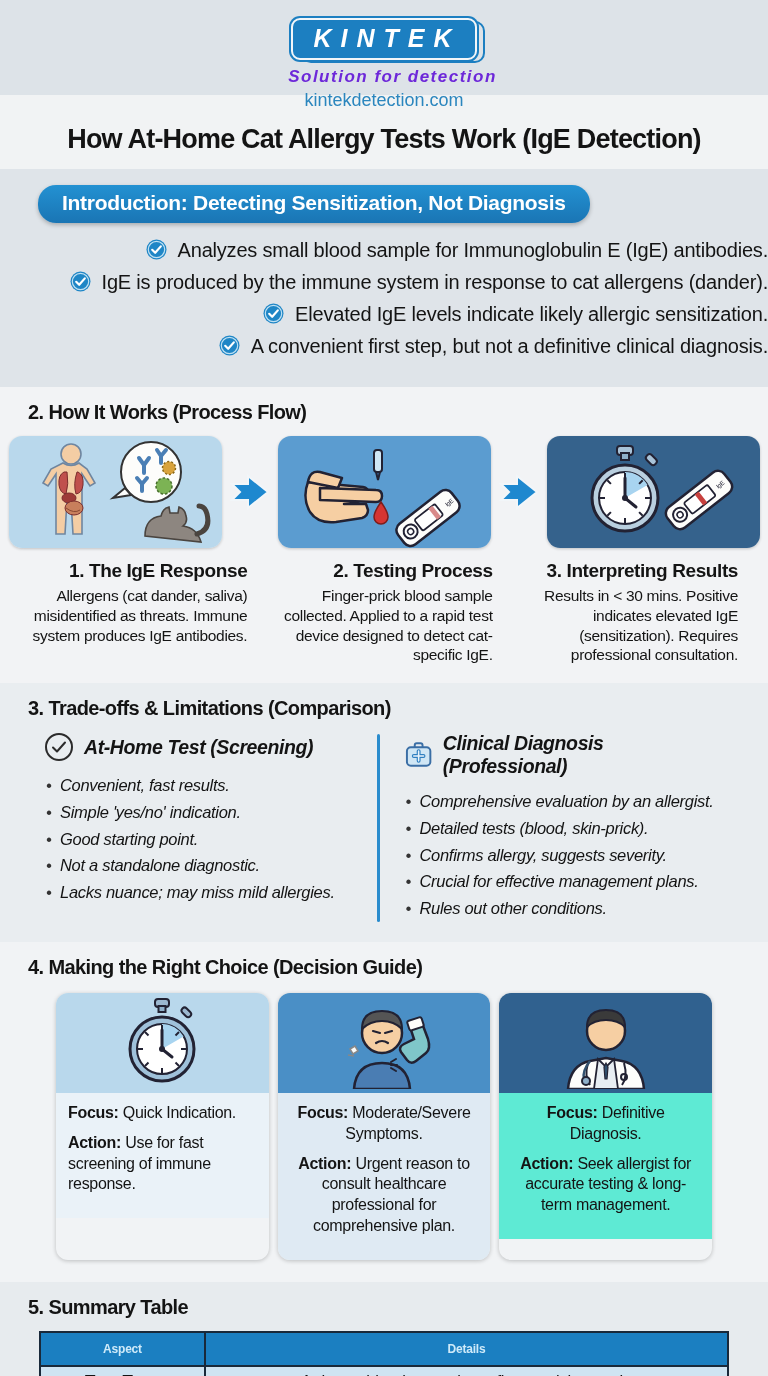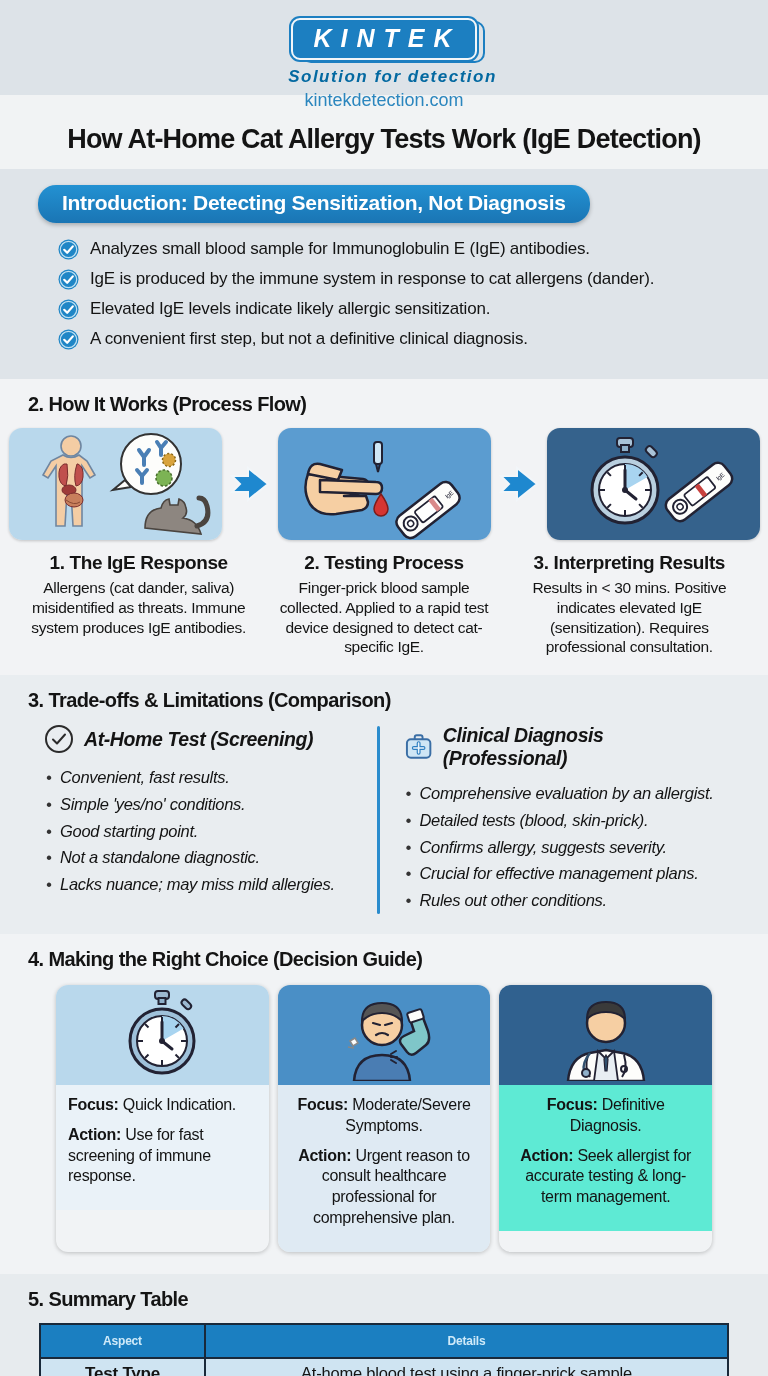--- a/index.html
+++ b/index.html
@@ -14,49 +14,49 @@
   .band { width:768px; }
 
   
   .header { background:#dde3e8; text-align:center; padding:14px 0 8px; height:95px; }
   .logo-wrap { position:relative; display:inline-block; margin-top:4px; }
   .logo-echo { position:absolute; top:3px; left:10px; right:-8px; bottom:-3px;
     border:2px solid #1c7fc1; border-radius:10px; }
   .logo-box { position:relative; background:#1c7fc1; color:#fff; font-style:italic;
     font-weight:bold; font-size:25px; letter-spacing:9px; padding:4px 14px 5px 20px;
     border-radius:9px; border:2px solid #f2f6f9; box-shadow:0 0 0 2px #1c7fc1; }
-  .tagline { color:#0369a1; font-weight:bold; font-style:italic; font-size:17px;
+  .tagline { color:#6d28d9; font-weight:bold; font-style:italic; font-size:17px;
     letter-spacing:1.5px; margin-top:7px;padding-left:17px; }
   .header-site { color:#2b86be; font-size:18px; margin-top:3px; letter-spacing:0; }
 
   
   .title-band { background:#f1f3f4; padding:29px 10px 14px; }
   .page-title { font-size:27px; font-weight:bold; text-align:center; letter-spacing:-0.8px; }
 
   
   .intro { background:#dfe4e9; padding:16px 0 20px; }
   .intro-pill { display:inline-block; margin-left:38px;
     background:linear-gradient(#2391d2,#1a75b4); color:#fff; font-size:21px;
     font-weight:bold; padding:6px 24px 8px; border-radius:18px;
     box-shadow:0 2px 4px rgba(0,0,0,.25); letter-spacing:-0.3px; }
   .intro-list { margin:16px 0 0 58px; }
-  .intro-item { display:flex; align-items:flex-start; margin-bottom:9px; font-size:17px; }
+  .intro-item { display:flex; align-items:flex-start; margin-bottom:9px; font-size:20px;justify-content:flex-end; }
   .check-icon { flex:0 0 auto; margin-right:11px; margin-top:0; }
 
   
   .sec-heading { font-size:20px; font-weight:bold; letter-spacing:-0.6px; padding:14px 0 10px 28px; }
 
   
   .process { background:#f2f3f5; padding-bottom:18px; }
   .flow-row { display:flex; align-items:center; justify-content:center; gap:8px; padding:2px 30px 0; }
   .flow-card { width:213px; height:112px; border-radius:13px; overflow:hidden; flex:0 0 auto;
     box-shadow:0 1px 3px rgba(0,0,0,.2); }
   .flow-arrow { flex:0 0 auto; }
   .steps-row { display:flex; justify-content:center; gap:28px; padding:12px 30px 0; }
-  .step { width:223px; text-align:center; }
+  .step { width:223px; text-align:right; }
   .step-title { font-size:19px; font-weight:bold; letter-spacing:-0.4px; }
   .step-text { font-size:15.5px; line-height:1.28; margin-top:4px; letter-spacing:-0.3px; }
 
   
   .comparison { background:#e9edf0; padding-bottom:20px; }
   .comp-cols { display:flex; padding:0 34px; }
   .comp-col { flex:1; padding:2px 8px 0 10px;font-style:italic; }
   .comp-col.right { padding-left:22px; }
   .comp-divider { width:3px; background:#2a8ccd; border-radius:2px; margin:4px 2px 0; }
   .comp-head { display:flex; align-items:center; gap:10px; margin-bottom:10px; }
@@ -281,21 +281,21 @@
     <div class="comp-col">
       <div class="comp-head">
         <svg width="30" height="30" viewBox="0 0 30 30">
             <circle cx="15" cy="15" r="13" fill="none" stroke="#2b2b2b" stroke-width="2"></circle>
             <path d="M9 15.5l4 4 8-9" fill="none" stroke="#2b2b2b" stroke-width="2" stroke-linecap="round" stroke-linejoin="round"></path>
           </svg>
         <span class="comp-title">At-Home Test (Screening)</span>
       </div>
       <div class="comp-list">
         <div class="comp-item">Convenient, fast results.</div>
-        <div class="comp-item">Simple 'yes/no' conditions.</div>
+        <div class="comp-item">Simple 'yes/no' indication.</div>
         <div class="comp-item">Good starting point.</div>
         <div class="comp-item">Not a standalone diagnostic.</div>
         <div class="comp-item">Lacks nuance; may miss mild allergies.</div>
       </div>
     </div>
     <div class="comp-divider"></div>
     <div class="comp-col right">
       <div class="comp-head">
         <svg width="30" height="30" viewBox="0 0 30 30">
             <rect x="3" y="7" width="24" height="19" rx="4" fill="#cfe6f5" stroke="#3a6ea5" stroke-width="2"></rect>

